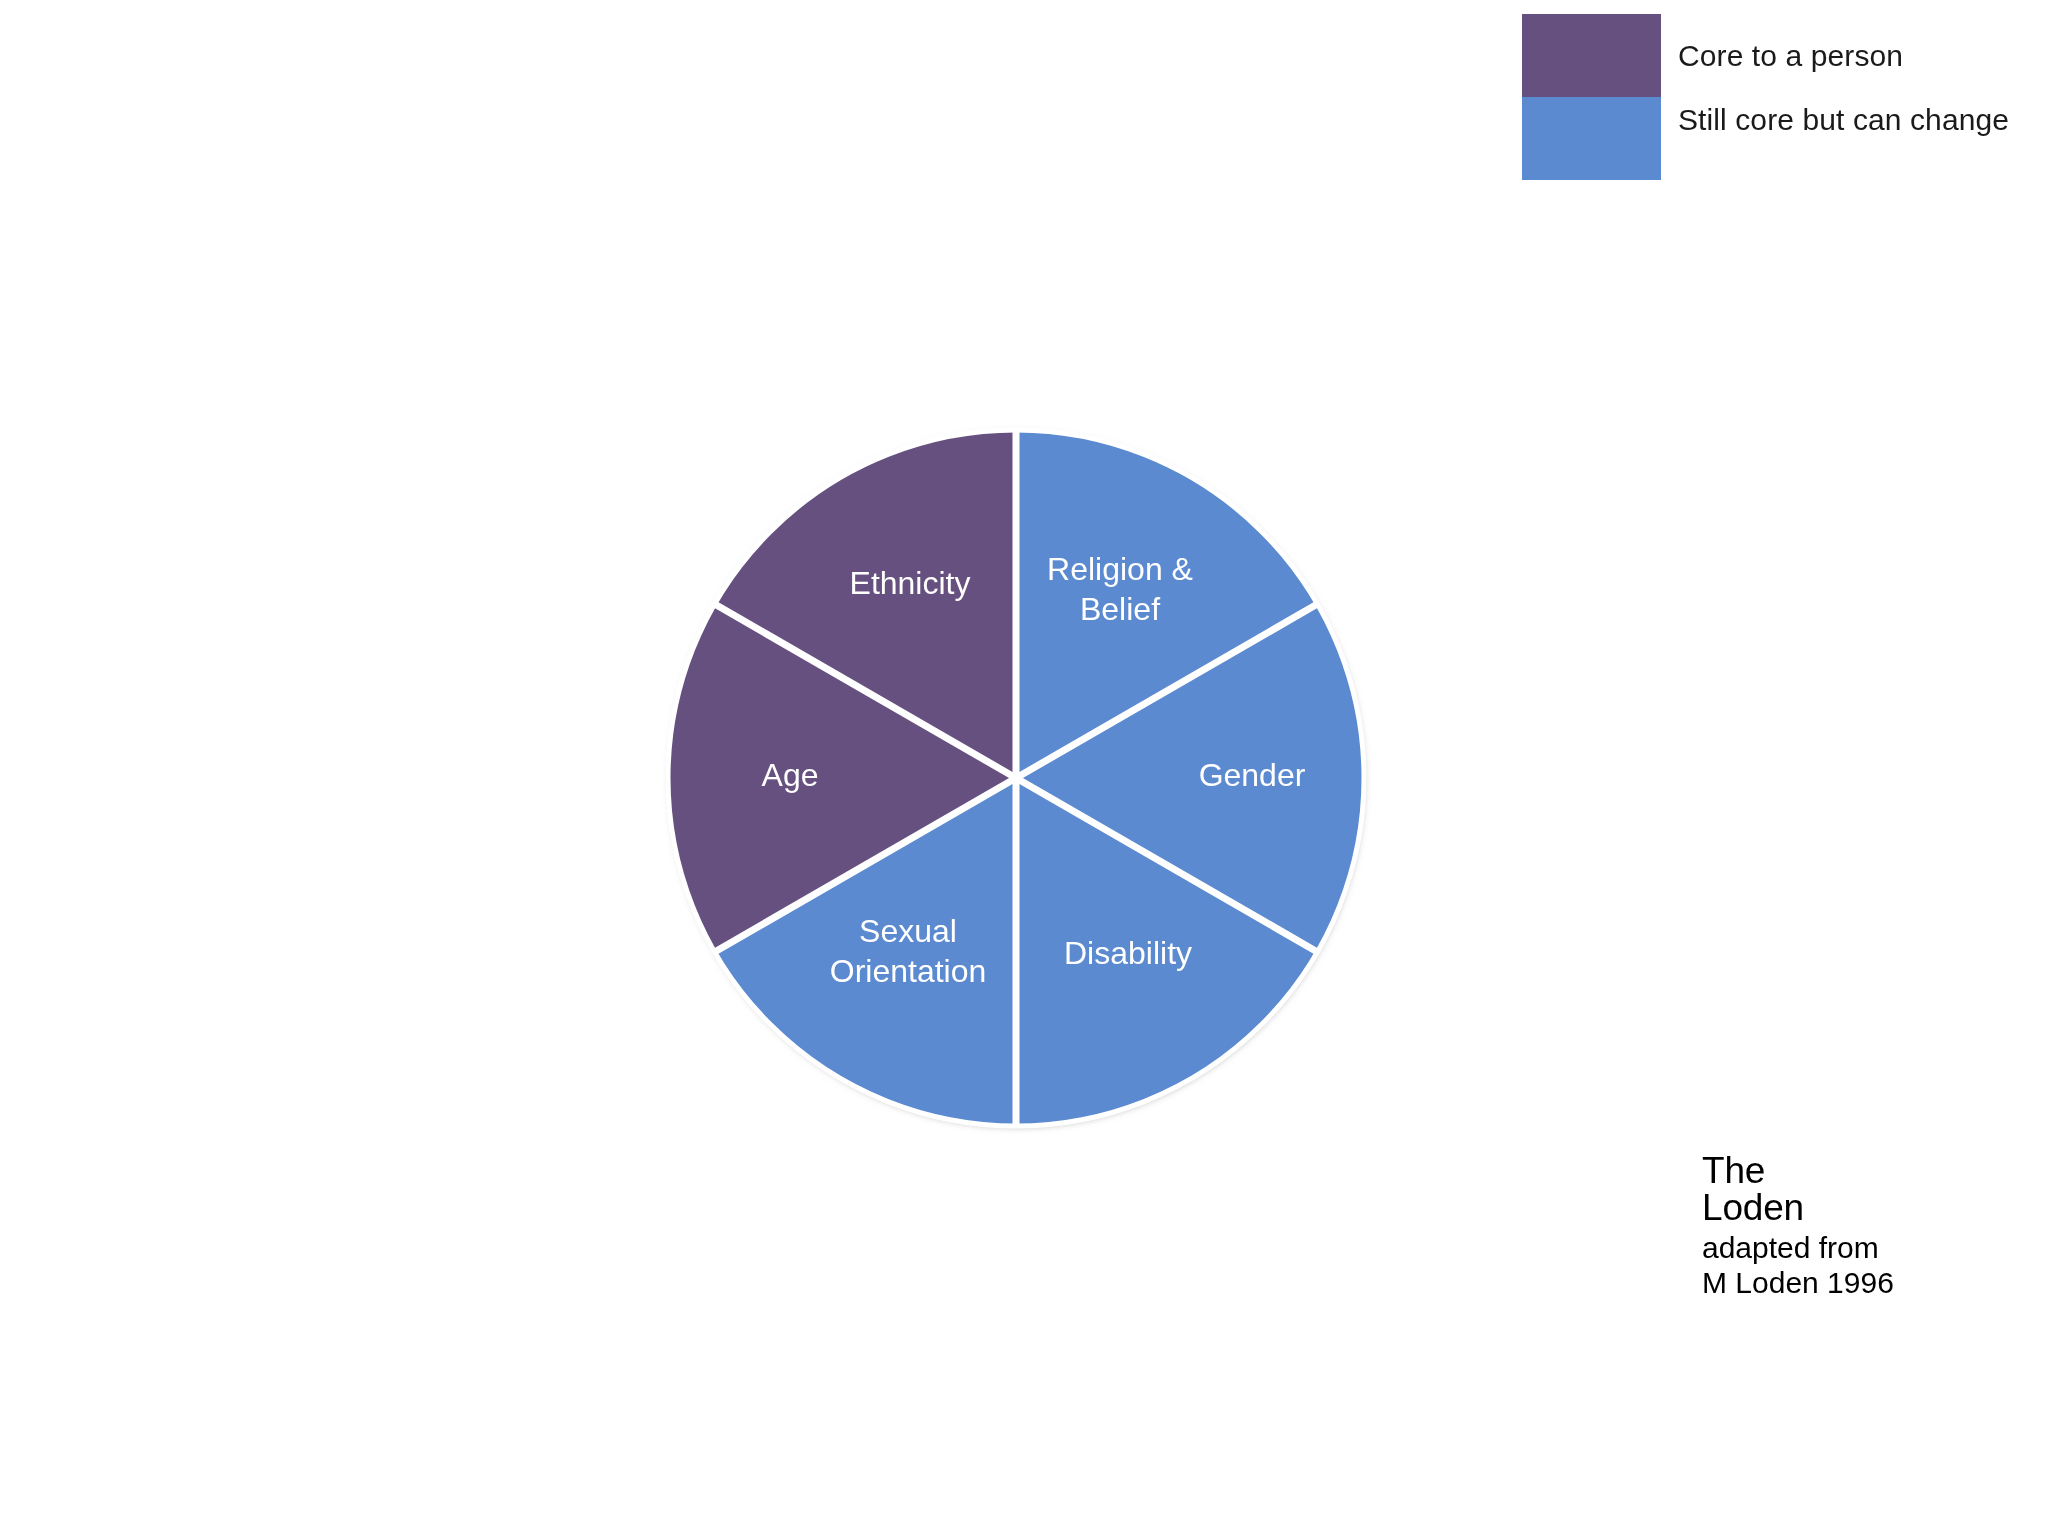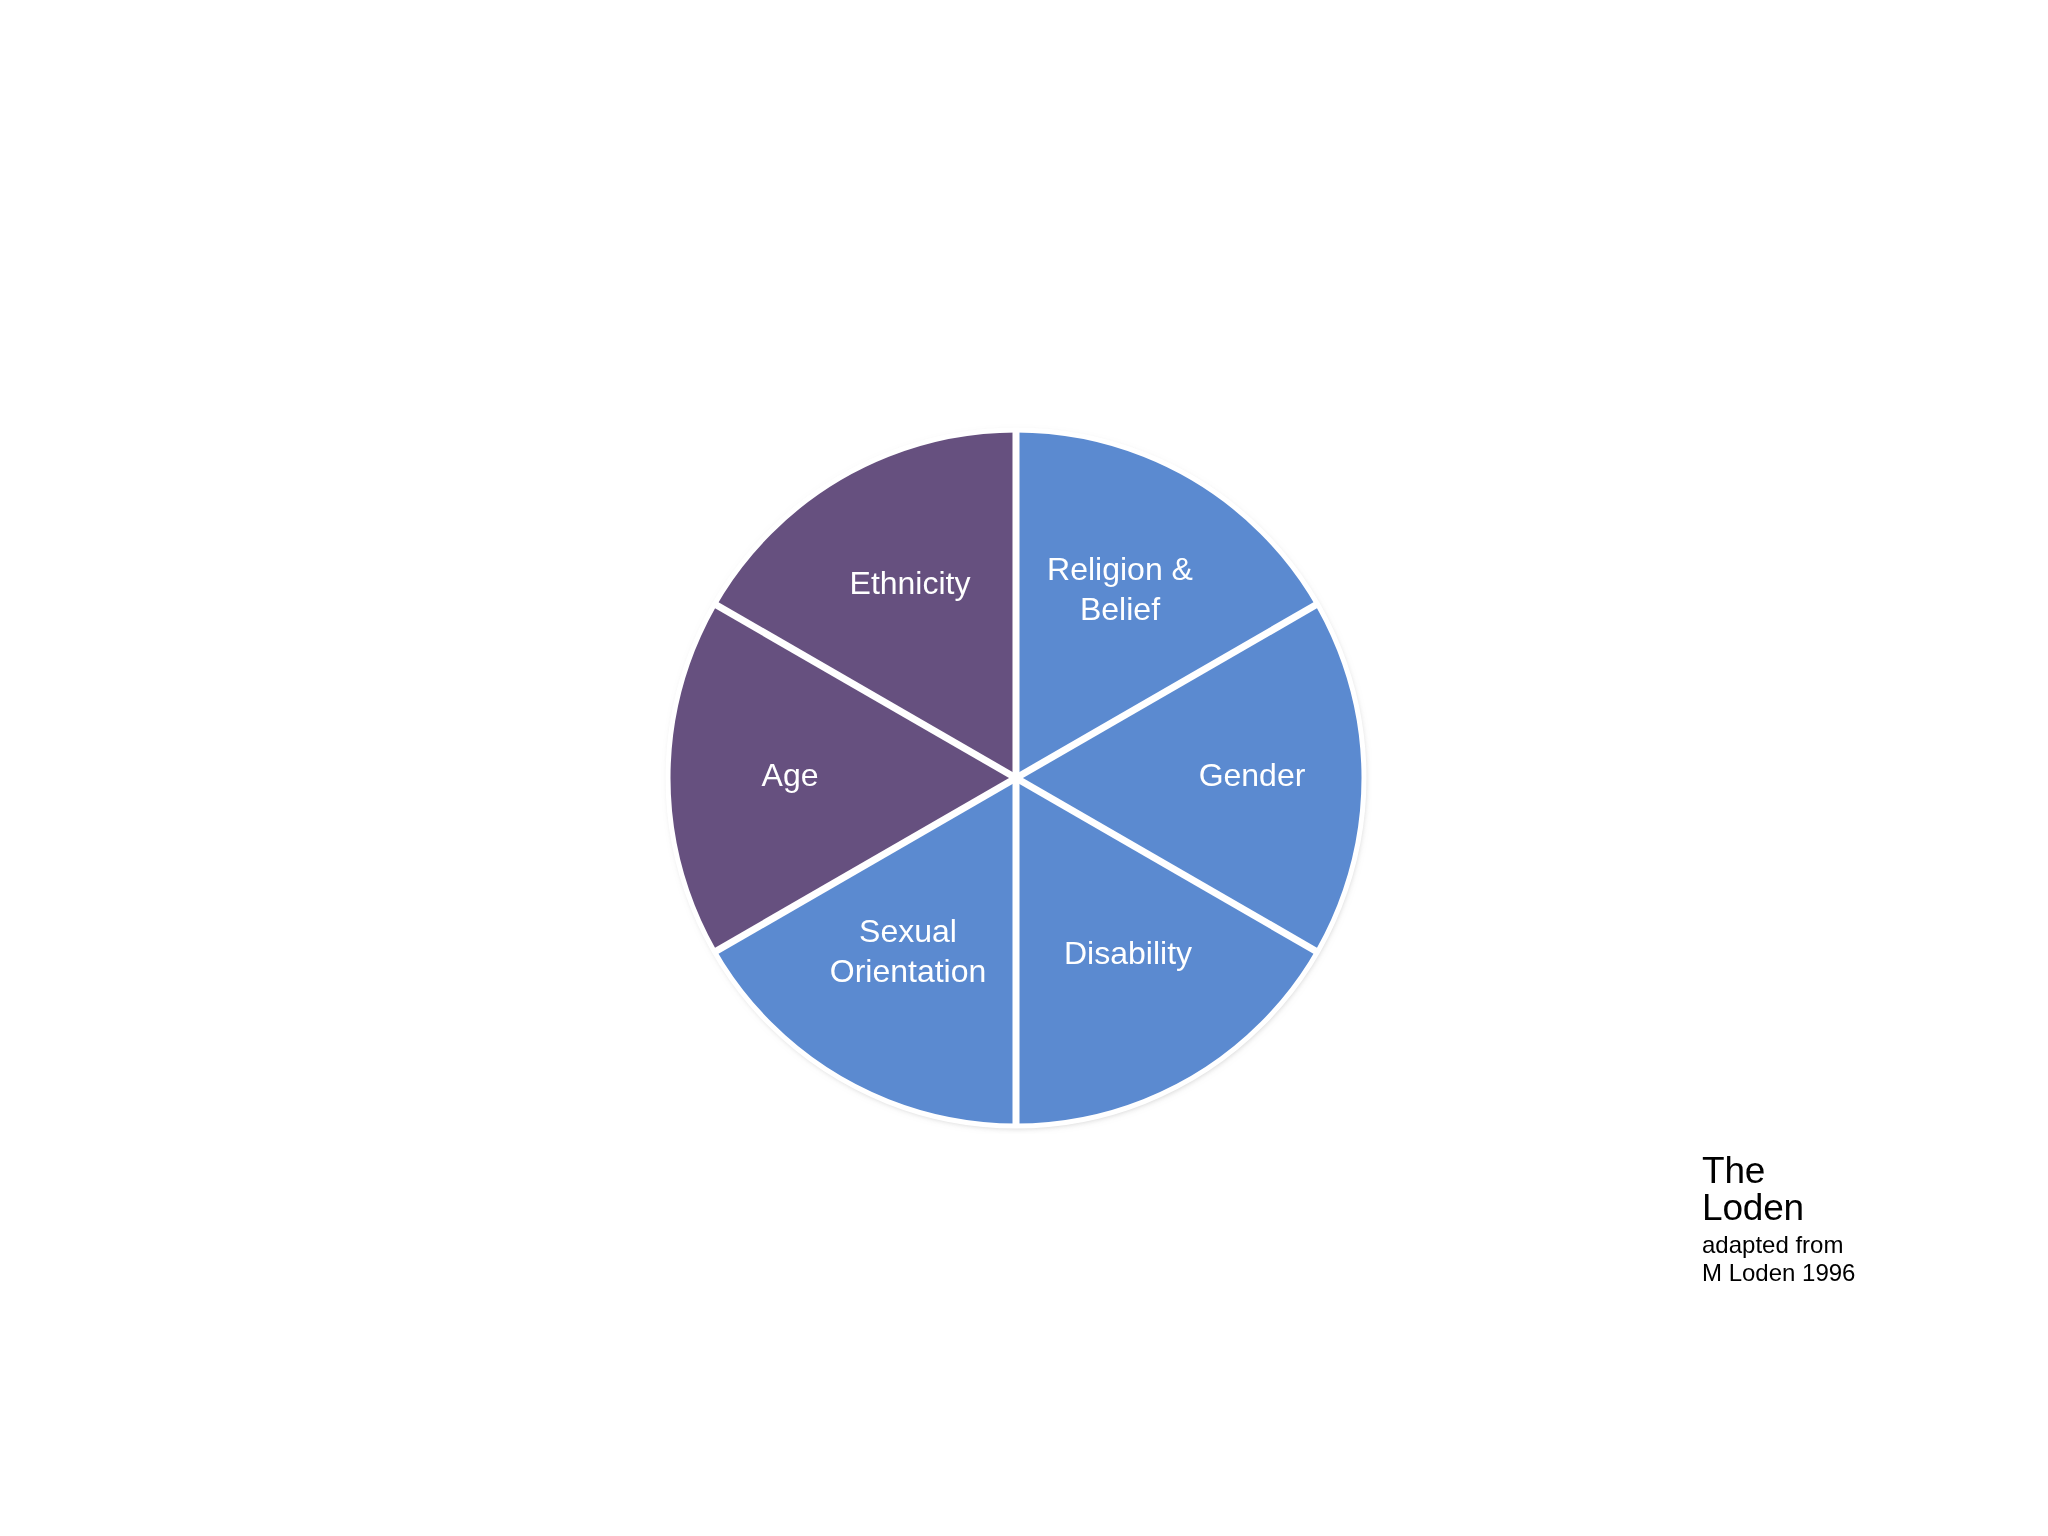--- a/index.html
+++ b/index.html
@@ -83,34 +83,47 @@
     font-size: 37px;
     line-height: 1.0;
     color: #000000;
     font-weight: 400;
     letter-spacing: -0.2px;
   }
   #title-main .tl {
     display: block;
   }
   #title-sub {
-    font-size: 24px;
+    font-size: 30px;
     line-height: 1.15;
     color: #000000;
     margin-top: 5px;
   }
   #title-sub .tl {
     display: block;
   }
 </style>
 </head>
 <body>
 
 <div id="page">
 
+  <div id="legend">
+
+    <div class="legend-row">
+      <div class="legend-swatch" style="background:#66507F;"></div>
+      <div class="legend-label">Core to a person</div>
+    </div>
+
+    <div class="legend-row">
+      <div class="legend-swatch" style="background:#5B8AD0;"></div>
+      <div class="legend-label">Still core but can change</div>
+    </div>
+
+  </div>
 
   <div id="wheel-wrap">
     <svg id="wheel-svg" viewBox="0 0 712 712" xmlns="http://www.w3.org/2000/svg">
       <defs>
         <filter id="softshadow" x="-20%" y="-20%" width="140%" height="140%">
           <feDropShadow dx="1" dy="2" stdDeviation="3" flood-color="#9a9a9a" flood-opacity="0.55"></feDropShadow>
         </filter>
       </defs>
 
       <circle cx="356" cy="356" r="348" fill="#ffffff" filter="url(#softshadow)"></circle>

